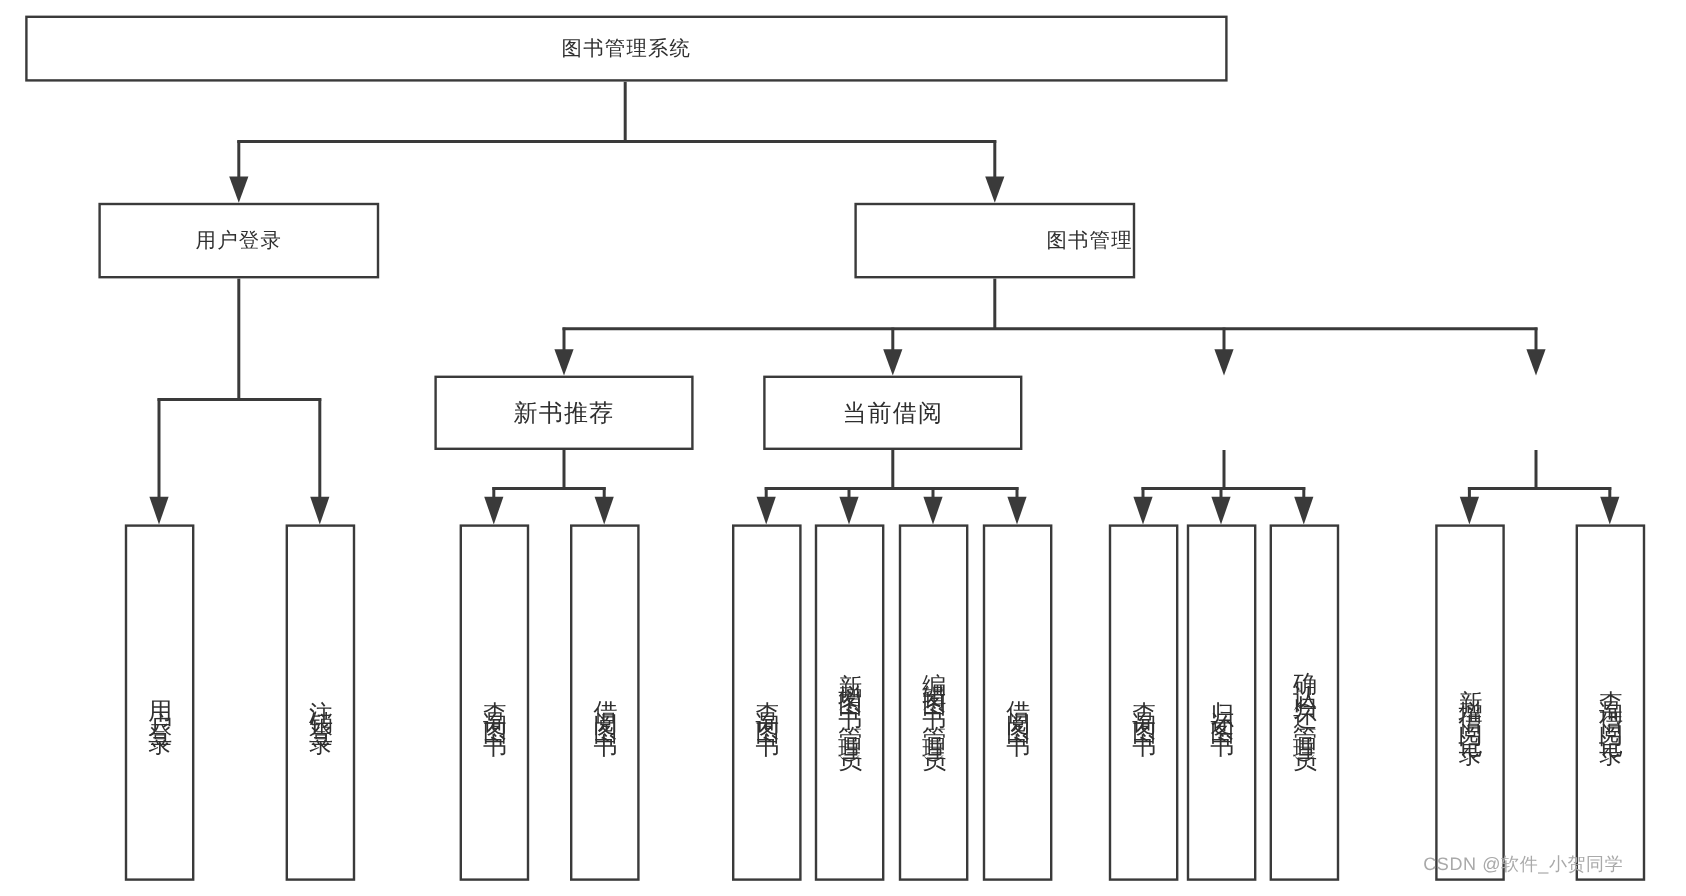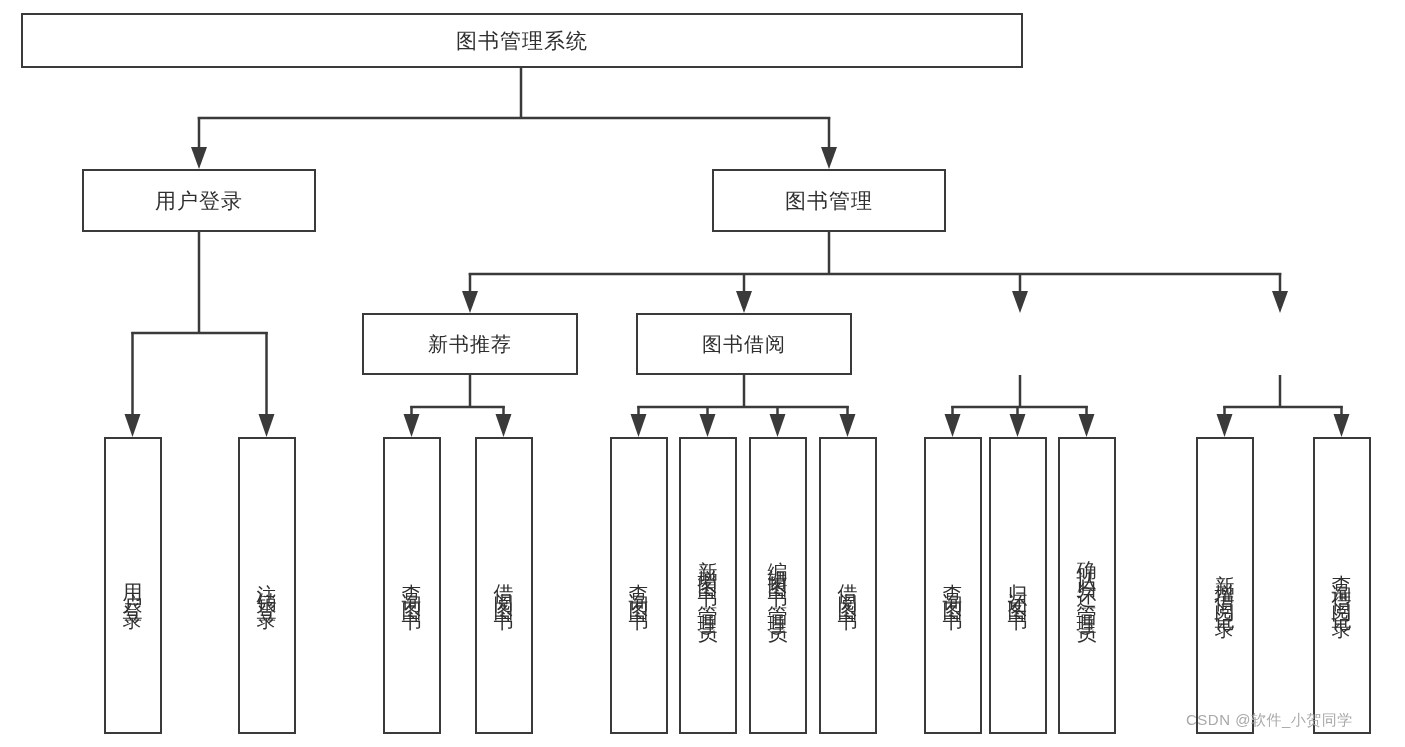--- a/index.html
+++ b/index.html
@@ -27,21 +27,21 @@
     box-sizing: border-box;
     background: #ffffff;
     border: 2.5px solid #3a3a3a;
     display: flex;
     align-items: center;
     justify-content: center;
     color: #2f2f2f;
     z-index: 2;
   }
   .h-node {
-    font-size: 21px;
+    font-size: 17px;
     letter-spacing: 1px;
   }
   .node-root {
     left: 21px; top: 13px;
     width: 1002px; height: 55px;
   }
   .level2 {
     top: 169px;
     width: 234px; height: 63px;
   }
@@ -161,29 +161,29 @@
     </g>
   </svg>
 
   <div class="node h-node node-root">
     <span>图书管理系统</span>
   </div>
 
   <div class="node h-node level2" style="left:82px;">
     <span>用户登录</span>
   </div>
-  <div class="node h-node level2" style="left:712px;">
+  <div class="node h-node level2" style="left:712px;justify-content:flex-end;">
     <span>图书管理</span>
   </div>
 
   <div class="node h-node level3" style="left:362px;">
     <span>新书推荐</span>
   </div>
   <div class="node h-node level3" style="left:636px;">
-    <span>图书借阅</span>
+    <span>当前借阅</span>
   </div>
 
   <div class="node v-node" style="left:104px;">
     <span class="v-text">用户登录</span>
   </div>
   <div class="node v-node" style="left:238px;">
     <span class="v-text">注销登录</span>
   </div>
   <div class="node v-node" style="left:383px;">
     <span class="v-text">查询图书</span>

